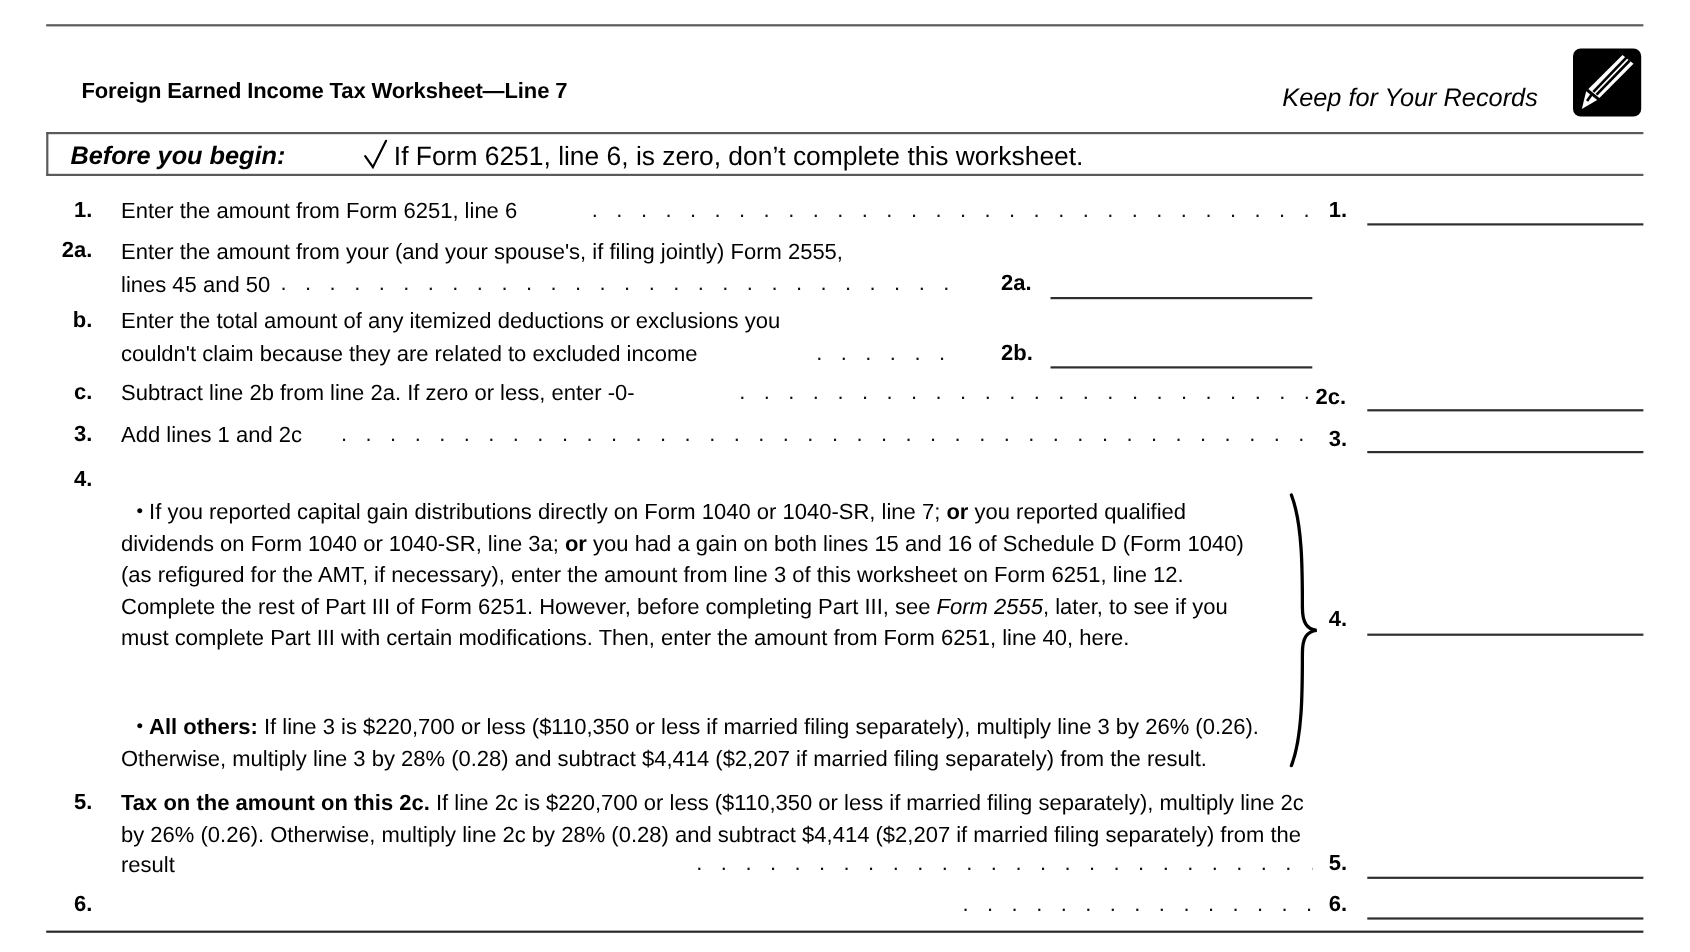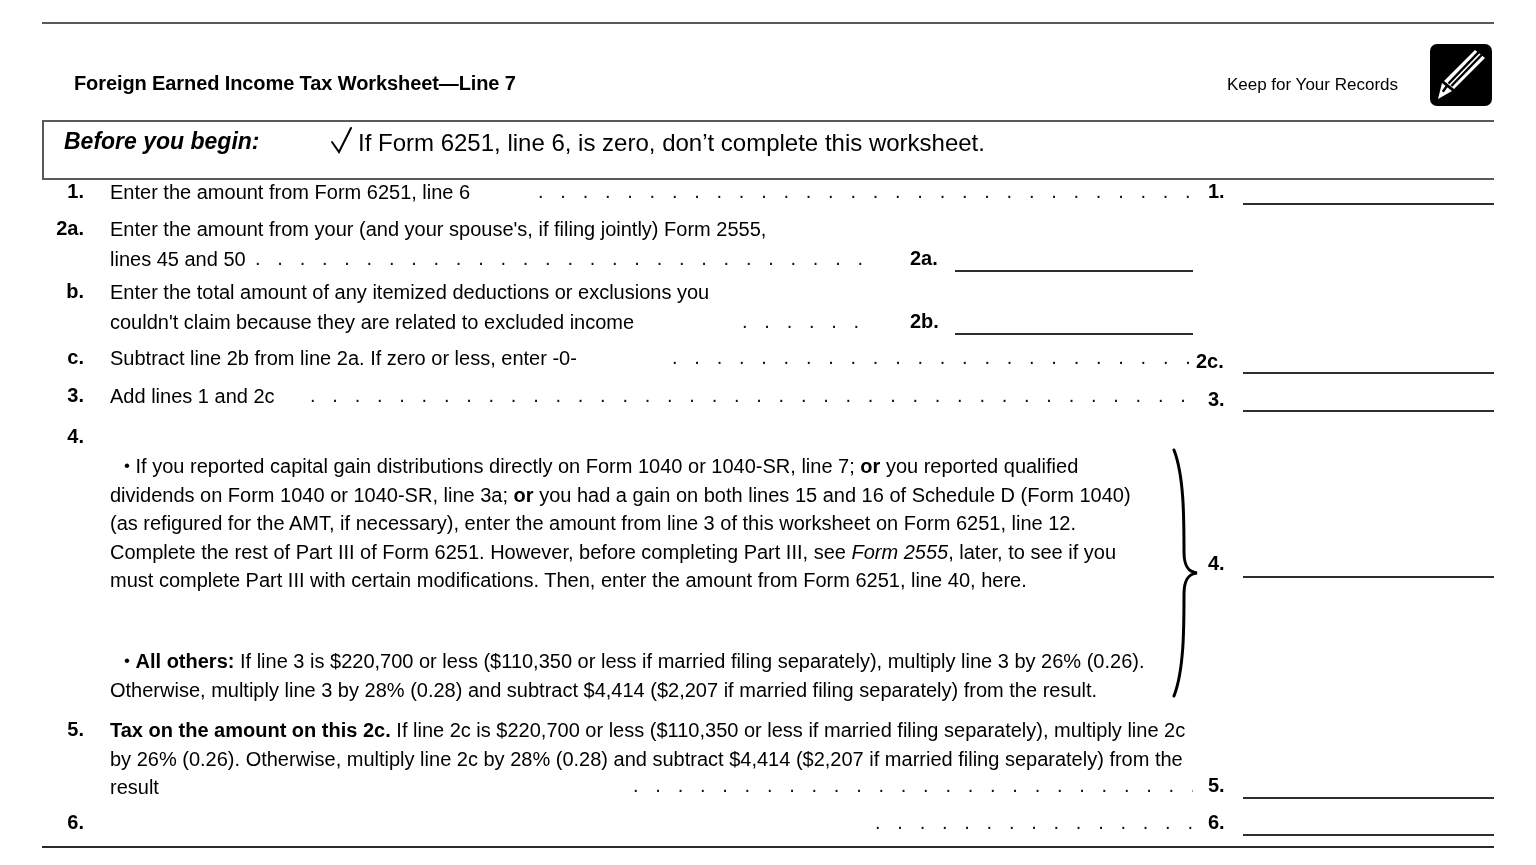--- a/index.html
+++ b/index.html
@@ -51,39 +51,40 @@
     left: 3px; top: 0px;
     font-size: 20px;
     font-weight: bold;
     letter-spacing: -0.1px;
     white-space: nowrap;
     margin-left: 29px;
   }
   .keep-records {
     position: absolute;
     right: 96px; top: 3px;
-    font-size: 17px;
+    font-size: 23px;
+    font-style: italic;
     font-weight: 500;
     white-space: nowrap;
   }
   .pencil-badge {
     position: absolute;
     right: 2px; top: -28px;
     width: 62px; height: 62px;
     background: #000000;
     border-radius: 7px;
   }
   .pencil-badge svg { display:block; }
 
   
   .begin-box {
     position: absolute;
     left: 42px; top: 120px;
     width: 1452px;
-    height: 60px;
+    height: 40px;
     border-top: 2px solid #5a5a5a;
     border-bottom: 2px solid #5a5a5a;
     border-left: 2px solid #5a5a5a;
     box-sizing: border-box;
     text-align: right;
   }
   .begin-label {
     position: absolute;
     left: 20px; top: 6px;
     font-size: 23px;

